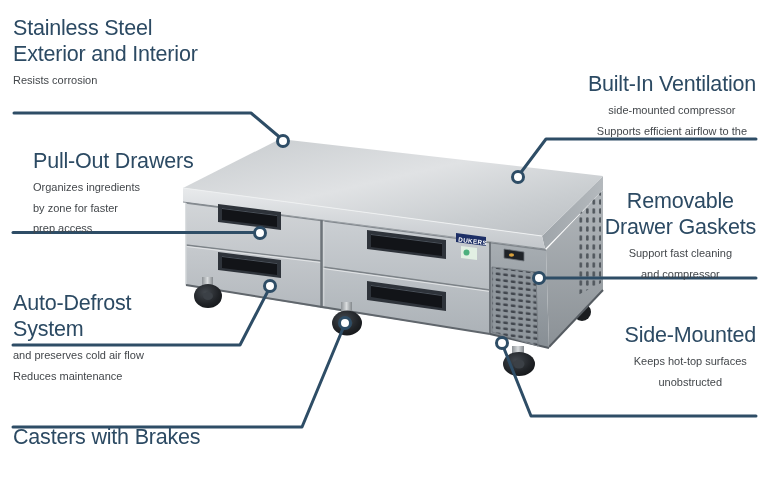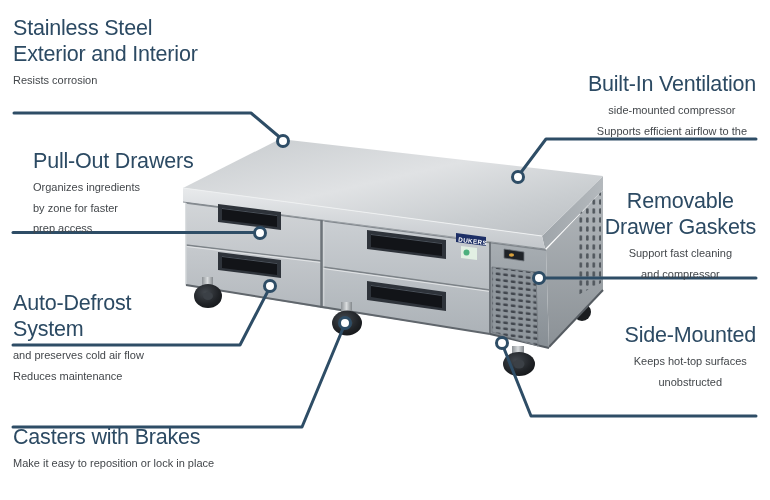--- a/index.html
+++ b/index.html
@@ -234,23 +234,20 @@
     <div class="f-desc">
       <span>and preserves cold air flow</span>
       <span>Reduces maintenance</span>
     </div>
   </div>
 
   <div class="feature left f-casters">
     <div class="f-title">
       <span>Casters with Brakes</span>
     </div>
-    <div class="f-desc">
-      <span>Make it easy to reposition or lock in place</span>
-    </div>
   </div>
 
   <div class="feature right f-ventilation">
     <div class="f-title">
       <span>Built-In Ventilation</span>
     </div>
     <div class="f-desc">
       <span>side-mounted compressor</span>
       <span>Supports efficient airflow to the</span>
     </div>

